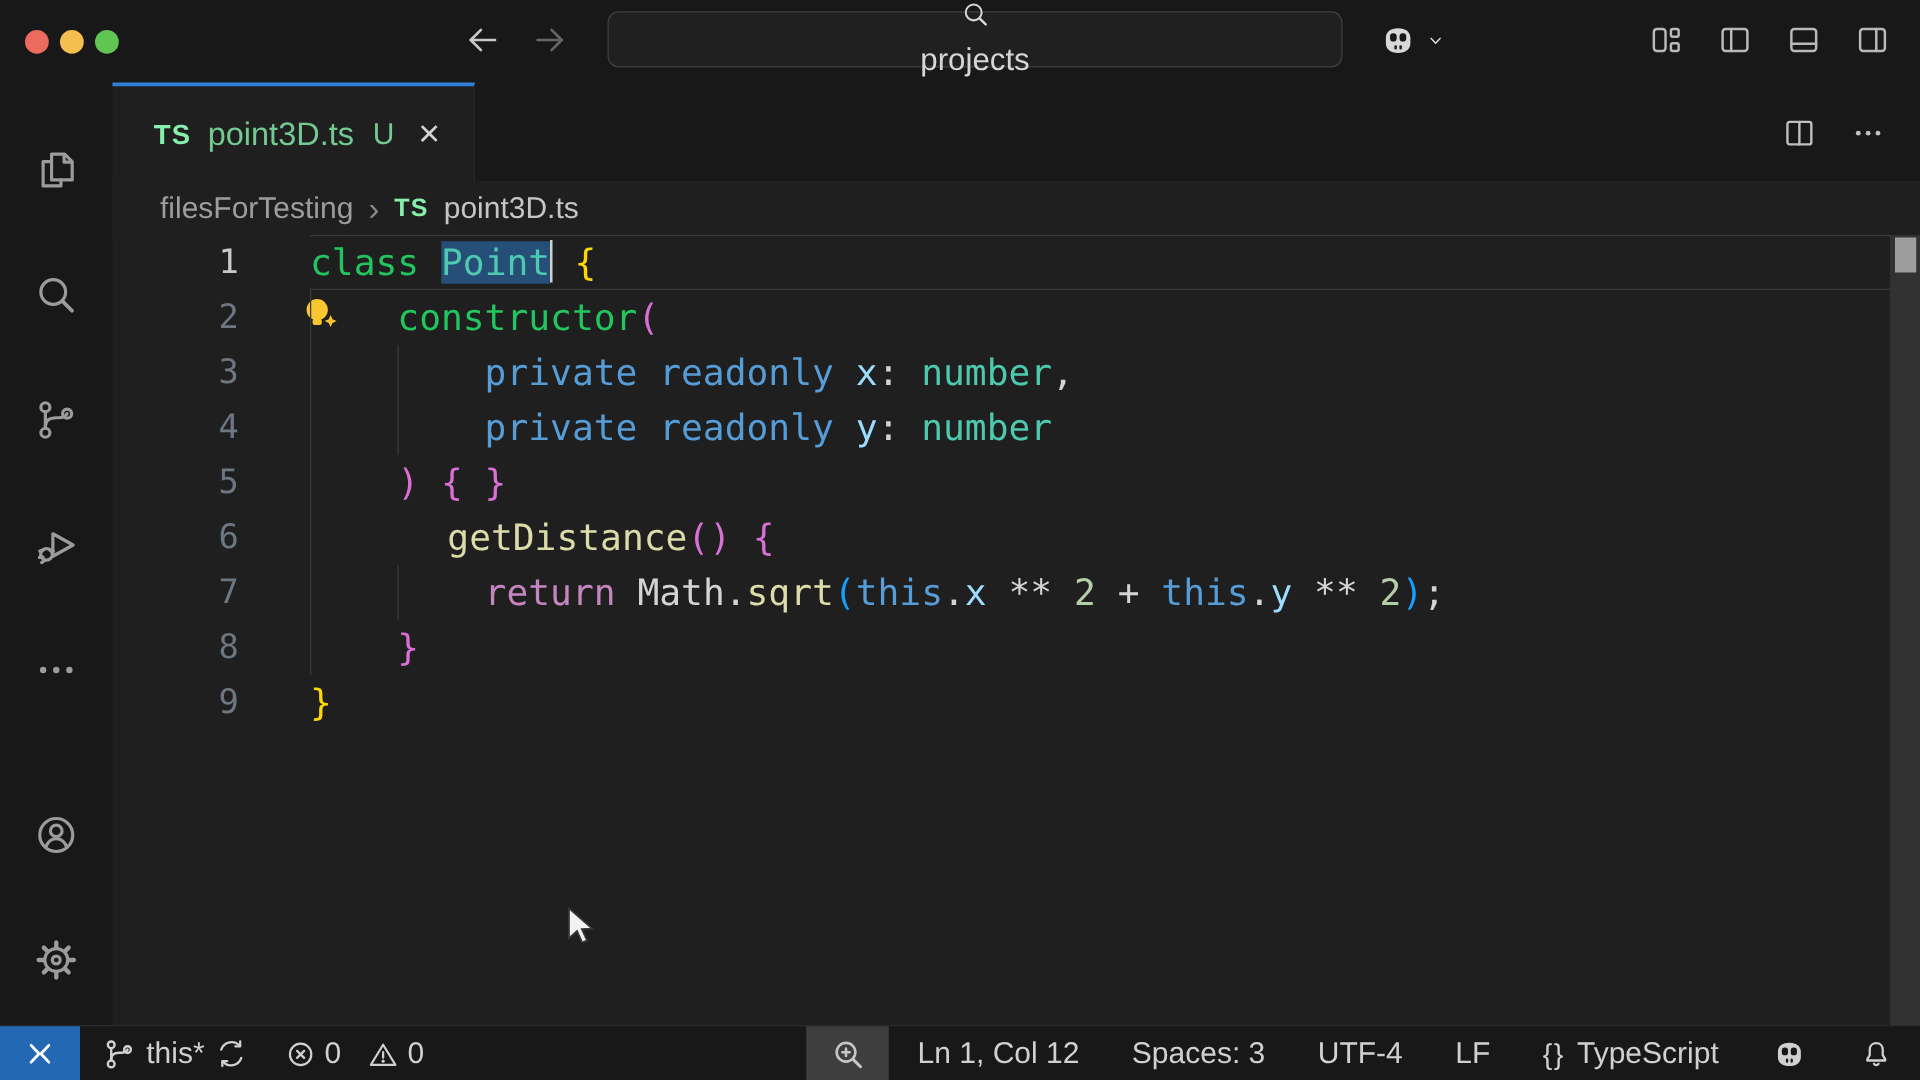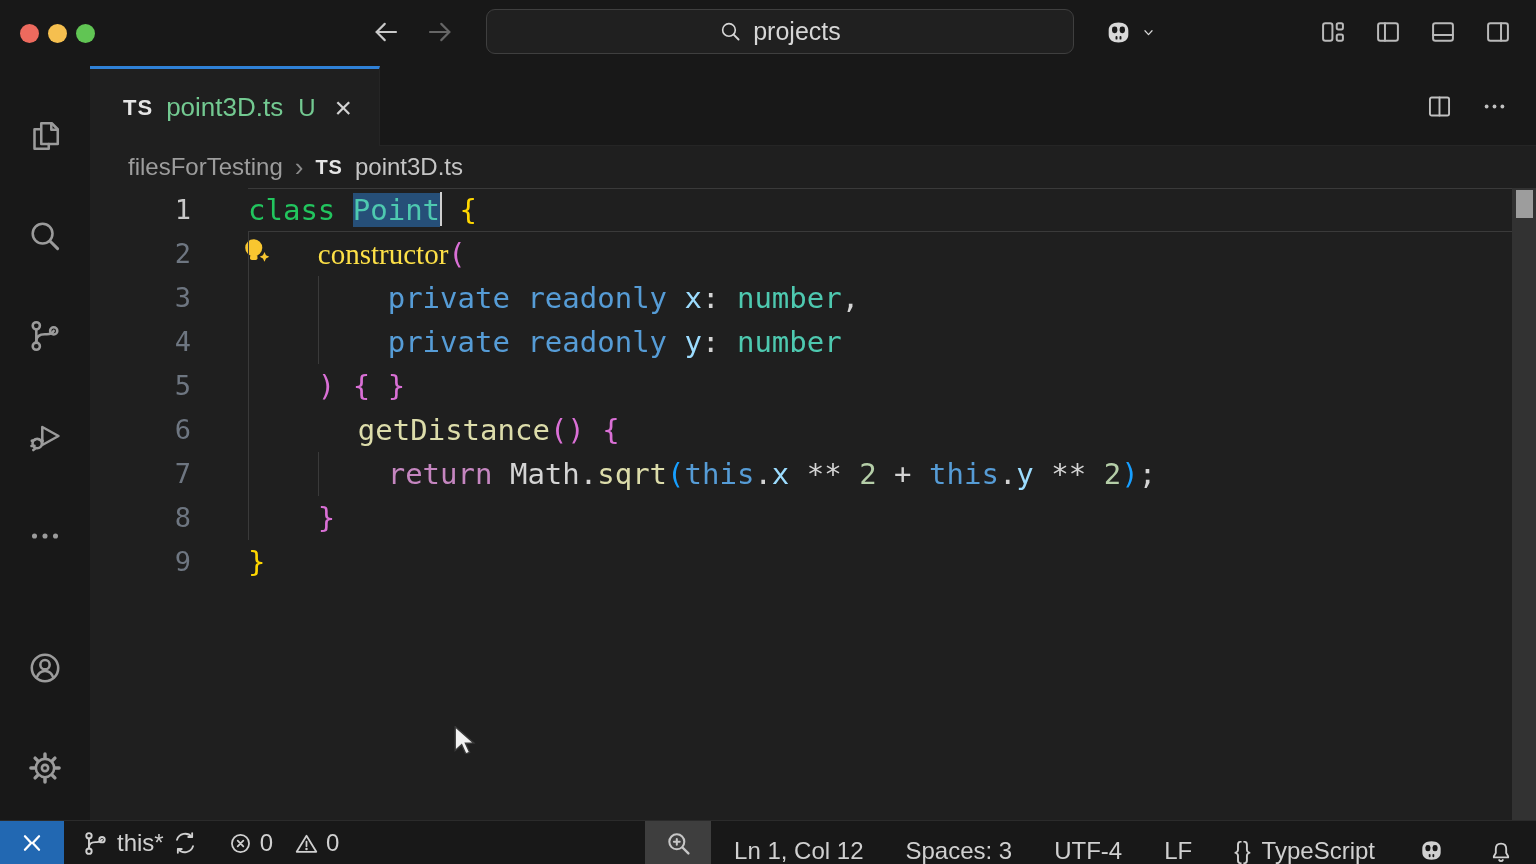--- a/index.html
+++ b/index.html
@@ -9,39 +9,39 @@
 
   
   #titlebar { position:absolute; left:0; top:0; width:1536px; height:66px; background:#181818; }
   #traffic { position:absolute; left:20px; top:24px; display:flex; gap:9px; }
   .tl-dot { width:19px; height:19px; border-radius:50%; }
   .nav-arrow { position:absolute; top:17px; width:30px; height:30px; }
   #back-arrow { left:371px; color:#c9c9c9; }
   #fwd-arrow  { left:425px; color:#666666; }
   #command-center { position:absolute; left:486px; top:9px; width:588px; height:45px;
      background:#202020; border:1px solid #3f3f3f; border-radius:9px;
-     display:flex; align-items:center; justify-content:center; gap:11px; color:#d6d6d6; }
+     display:flex; align-items:center; justify-content:center; gap:11px; color:#d6d6d6;flex-direction:column; }
   #command-center .cc-text { font-size:25px; }
   #copilot-tb { position:absolute; left:1103px; top:17px; color:#d8d8d8; display:flex; align-items:center; gap:6px; }
   #tb-right { position:absolute; right:24px; top:18px; display:flex; gap:27px; color:#b9b9b9; }
 
   
   #activitybar { position:absolute; left:0; top:66px; width:90px; height:754px; background:#181818; }
   .ab-item { width:90px; height:100px; display:flex; align-items:center; justify-content:center; color:#9b9b9b; }
   #ab-top { position:absolute; top:20px; left:0; }
   #ab-bottom { position:absolute; bottom:2px; left:0; }
 
   
   #main { position:absolute; left:90px; top:66px; width:1446px; height:754px; background:#1f1f1f; }
 
   #tabstrip { position:relative; height:80px; background:#181818; border-bottom:1px solid #252525; }
   #tab-active { position:absolute; left:0; top:0; width:290px; height:80px; background:#1f1f1f;
      border-top:3px solid #2f81d7; border-right:1px solid #252525;
      display:flex; align-items:center; padding-left:33px; }
-  .ts-badge { color:#e5e5e5; font-weight:bold; font-size:22px; letter-spacing:1px; }
+  .ts-badge { color:#86efac; font-weight:bold; font-size:22px; letter-spacing:1px; }
   #tab-title { color:#73C991; font-size:26px; margin-left:13px; }
   #tab-dirty { color:#73C991; font-size:24px; margin-left:15px; }
   #tab-close { color:#d2d2d2; font-size:30px; margin-left:19px; line-height:1; }
   #editor-actions { position:absolute; right:0; top:0; height:80px; display:flex; align-items:center; gap:28px; padding-right:28px; color:#c0c0c0; }
 
   #breadcrumb { height:42px; display:flex; align-items:center; padding-left:38px; gap:12px; font-size:24px; color:#9d9d9d; background:#1f1f1f; }
   #breadcrumb .crumb-sep { color:#8a8a8a; font-size:26px; }
   #breadcrumb .ts-badge { font-size:20px; }
   #breadcrumb .crumb-file { color:#c5c5c5; }
 
@@ -63,21 +63,21 @@
   
   #statusbar { position:absolute; left:0; bottom:0; width:1536px; height:44px; background:#181818; border-top:1px solid #2b2b2b;
      font-size:24px; color:#d0d0d0; }
   #sb-left { position:absolute; left:0; top:0; height:44px; display:flex; align-items:center; }
   #remote-item { width:64px; height:44px; background:#2268b2; color:#fff; display:flex; align-items:center; justify-content:center; }
   .sb-item { display:flex; align-items:center; gap:8px; margin-left:18px; }
   #sb-problems { margin-left:30px; gap:7px; }
   #sb-problems .p-num { margin-right:14px; }
   #zoom-btn { position:absolute; left:645px; top:0; width:66px; height:44px; background:#3e3e3e; color:#c6c6c6;
      display:flex; align-items:center; justify-content:center; }
-  #sb-right { position:absolute; right:0; top:0; height:44px; display:flex; align-items:flex-end; gap:42px; padding-right:22px; }
+  #sb-right { position:absolute; right:0; top:0; height:44px; display:flex; align-items:center; gap:42px; padding-right:22px; }
   .braces-glyph { font-size:23px; color:#d0d0d0; letter-spacing:1px; }
   .lang-item { display:flex; align-items:center; gap:10px; }
 
   #mouse-cursor { position:absolute; left:452px; top:726px; z-index:50; }
 </style>
 </head>
 <body>
 
 <div id="titlebar">
   <div id="traffic">
@@ -272,21 +272,21 @@
         <div class="ln">2</div>
         <span id="bulb">
           <svg width="33" height="33" viewBox="0 0 24 24" fill="none" stroke="currentColor" stroke-width="1.7" stroke-linecap="round" stroke-linejoin="round">
             <g fill="#F8C630" stroke="none">
               <circle cx="10" cy="9.3" r="6.2"></circle>
               <rect x="7.3" y="14.6" width="5.4" height="3.6" rx="1.3"></rect>
               <path d="M17.8 12.4l1.1 2.4 2.4 1.1-2.4 1.1-1.1 2.4-1.1-2.4-2.4-1.1 2.4-1.1z"></path>
             </g>
           </svg>
         </span>
-        <div class="txt"><span class="guide" style="left: 0ch;"></span><span style="color: rgb(212, 212, 212);">    </span><span style="color: #fde047; font-family: Liberation Serif, serif;">constructor</span><span style="color: rgb(218, 112, 214);">(</span></div>
+        <div class="txt"><span class="guide" style="left: 0ch;"></span><span style="color: rgb(212, 212, 212);">    </span><span style="color: #22c55e;">constructor</span><span style="color: rgb(218, 112, 214);">(</span></div>
       </div>
       <div class="line">
         <div class="ln">3</div>
         <div class="txt"><span class="guide" style="left: 0ch;"></span><span class="guide" style="left: 4ch;"></span><span style="color: rgb(212, 212, 212);">        </span><span style="color: rgb(86, 156, 214);">private</span><span style="color: rgb(212, 212, 212);"> </span><span style="color: rgb(86, 156, 214);">readonly</span><span style="color: rgb(212, 212, 212);"> </span><span style="color: rgb(156, 220, 254);">x</span><span style="color: rgb(212, 212, 212);">: </span><span style="color: rgb(78, 201, 176);">number</span><span style="color: rgb(212, 212, 212);">,</span></div>
       </div>
       <div class="line">
         <div class="ln">4</div>
         <div class="txt"><span class="guide" style="left: 0ch;"></span><span class="guide" style="left: 4ch;"></span><span style="color: rgb(212, 212, 212);">        </span><span style="color: rgb(86, 156, 214);">private</span><span style="color: rgb(212, 212, 212);"> </span><span style="color: rgb(86, 156, 214);">readonly</span><span style="color: rgb(212, 212, 212);"> </span><span style="color: rgb(156, 220, 254);">y</span><span style="color: rgb(212, 212, 212);">: </span><span style="color: rgb(78, 201, 176);">number</span></div>
       </div>
       <div class="line">

